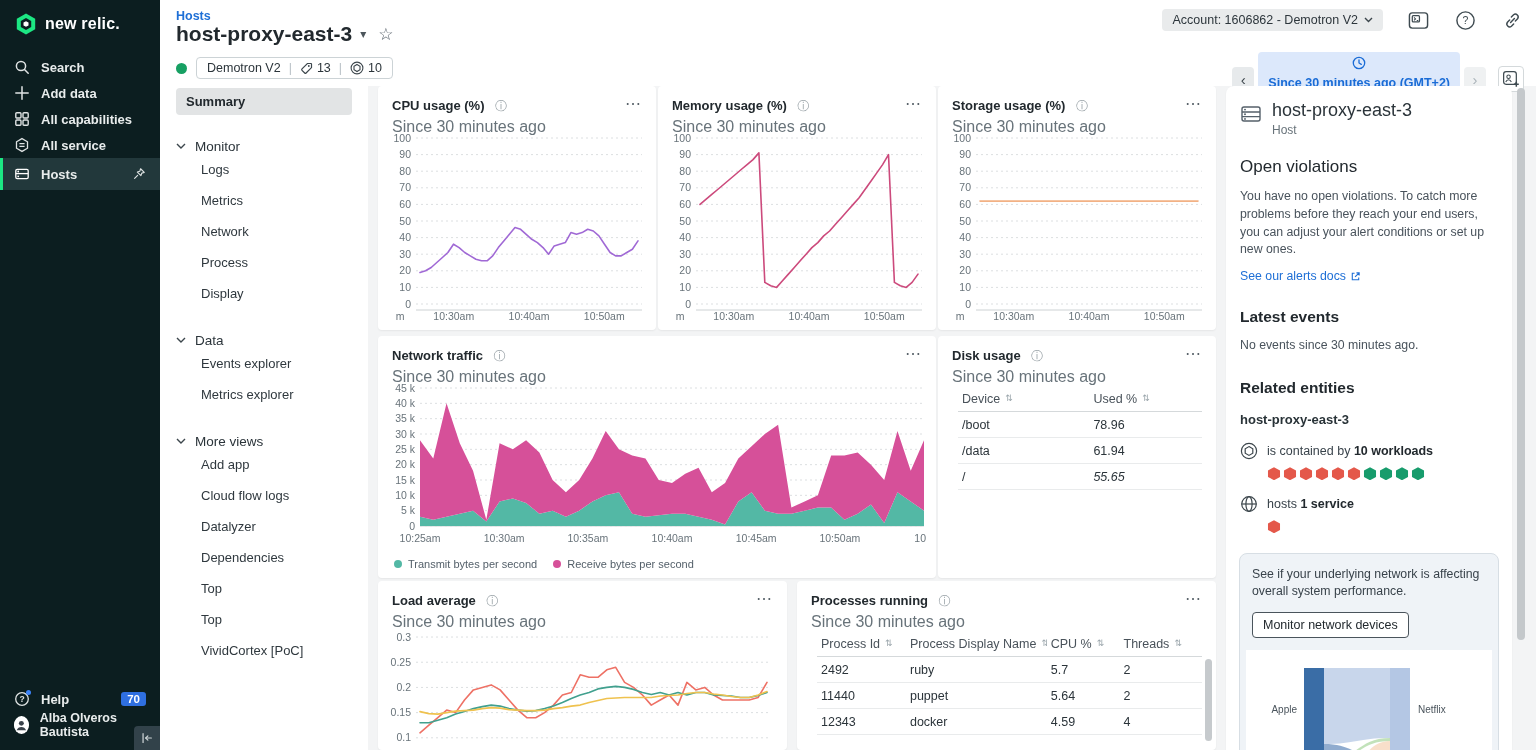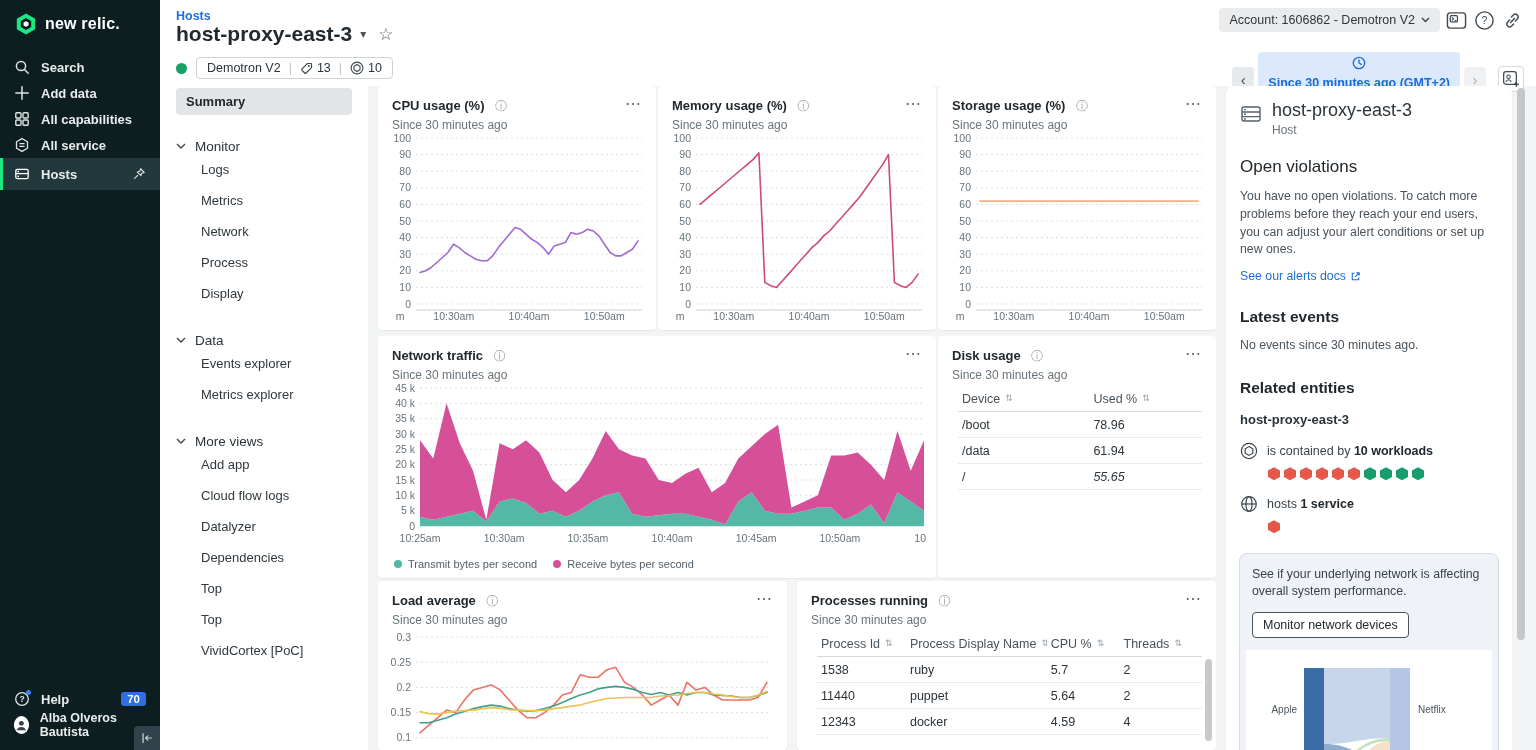--- a/index.html
+++ b/index.html
@@ -22,21 +22,21 @@
   #breadcrumb{position:absolute;left:16px;top:9px;font-size:12.5px;font-weight:600;color:#1e6fd6;cursor:pointer;}
   #page-title-row{position:absolute;left:16px;top:22px;display:flex;align-items:center;gap:8px;}
   #page-title-row .title{font-size:21px;font-weight:700;color:#22292e;}
   .caret{font-size:12px;color:#4c565c;}
   .star{font-size:17px;color:#57616a;margin-left:4px;cursor:pointer;}
   #entity-badges{position:absolute;left:16px;top:57px;display:flex;align-items:center;gap:9px;}
   .status-dot{width:11px;height:11px;border-radius:50%;}
   .pill-outline{display:flex;align-items:center;gap:8px;border:1px solid #ccd3d6;border-radius:4px;padding:3px 10px;font-size:12.5px;color:#2b343a;background:#fff;}
   .pill-sep{color:#b9c1c6;}
   .icn-txt{display:inline-flex;align-items:center;gap:4px;}
-  #acct-row{position:absolute;right:12px;top:8px;display:flex;gap:4px;}
+  #acct-row{position:absolute;right:12px;top:8px;display:flex;align-items:center;gap:23px;}
   .pill-gray{background:#e9ebec;border-radius:4px;padding:4px 10px;font-size:12.5px;color:#2d363c;display:flex;align-items:center;gap:6px;cursor:pointer;}
   .iconbtn{width:24px;height:24px;display:flex;align-items:center;justify-content:center;cursor:pointer;}
   #time-row{position:absolute;right:12px;top:52px;display:flex;align-items:center;gap:4px;}
   .nav-chip{width:22px;height:24px;border-radius:4px;display:flex;align-items:center;justify-content:center;font-size:15px;cursor:pointer;}
   .chip-prev{background:#e7eaec;color:#3c464c;}
   .chip-next{background:#eff1f2;color:#aab3b9;}
   .pill-blue{background:#dce8fb;border-radius:4px;padding:4px 10px;font-size:12.5px;font-weight:600;color:#1a6cd6;display:flex;align-items:center;gap:6px;cursor:pointer;flex-direction:column;}
   .addbtn{width:26px;height:26px;border:1px solid #d4d9db;border-radius:4px;background:#fff;display:flex;align-items:center;justify-content:center;margin-left:8px;cursor:pointer;}
   
   #subnav{position:absolute;left:160px;top:86px;width:208px;height:664px;background:#fff;padding:2px 16px;}
@@ -49,21 +49,21 @@
   #card-memory{left:658px;top:86px;width:278px;height:244px;}
   #card-storage{left:938px;top:86px;width:278px;height:244px;}
   #card-network{left:378px;top:336px;width:558px;height:242px;}
   #card-disk{left:938px;top:336px;width:278px;height:242px;}
   #card-load{left:378px;top:581px;width:409px;height:169px;}
   #card-processes{left:797px;top:581px;width:419px;height:169px;}
   .card-head{position:absolute;left:14px;top:10px;right:14px;}
   .card-title{font-size:13px;font-weight:700;color:#22292e;display:inline;}
   .info-i{font-size:12px;color:#9aa3a8;margin-left:6px;}
   .card-menu{position:absolute;right:0;top:-2px;font-size:16px;color:#5a646b;letter-spacing:1px;cursor:pointer;}
-  .card-sub{font-size:12px;color:#68737a;margin-top:3px;}
+  .card-sub{font-size:16px;color:#68737a;margin-top:3px;}
   .chart{position:absolute;left:8px;right:8px;top:46px;bottom:6px;}
   #chart-network{bottom:32px;}
   #chart-load{height:140px;bottom:auto;}
   .legend{position:absolute;left:16px;bottom:8px;display:flex;gap:16px;font-size:11px;color:#54606a;}
   .legend .dot{width:8px;height:8px;border-radius:50%;display:inline-block;margin-right:6px;}
   
   .ntable{position:absolute;left:20px;right:14px;top:50px;}
   .trow{display:flex;align-items:center;height:26px;border-bottom:1px solid #e9ebec;font-size:12.5px;color:#2b343a;}
   .trow.thead{color:#49525a;border-bottom:1px solid #d5d9db;}
   .tcell{padding:0 4px;display:flex;align-items:center;gap:5px;overflow:hidden;white-space:nowrap;}
@@ -563,21 +563,21 @@
         <div class="tcell" style="flex: 1 1 0%;">
           <span>CPU %</span>
           <span class="sorter">⇅</span>
         </div>
         <div class="tcell" style="flex: 1.15 1 0%;">
           <span>Threads</span>
           <span class="sorter">⇅</span>
         </div>
       </div>
       <div class="trow">
-        <div class="tcell" style="flex: 1.25 1 0%;">1538</div>
+        <div class="tcell" style="flex: 1.25 1 0%;">2492</div>
         <div class="tcell" style="flex: 2.05 1 0%;">ruby</div>
         <div class="tcell" style="flex: 1 1 0%;">5.7</div>
         <div class="tcell" style="flex: 1.15 1 0%;">2</div>
       </div>
       <div class="trow">
         <div class="tcell" style="flex: 1.25 1 0%;">11440</div>
         <div class="tcell" style="flex: 2.05 1 0%;">puppet</div>
         <div class="tcell" style="flex: 1 1 0%;">5.64</div>
         <div class="tcell" style="flex: 1.15 1 0%;">2</div>
       </div>

